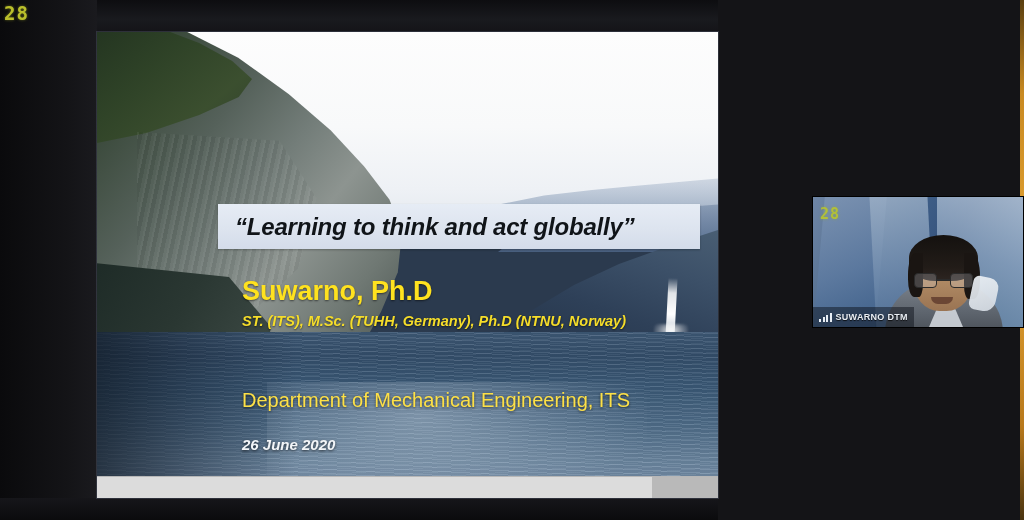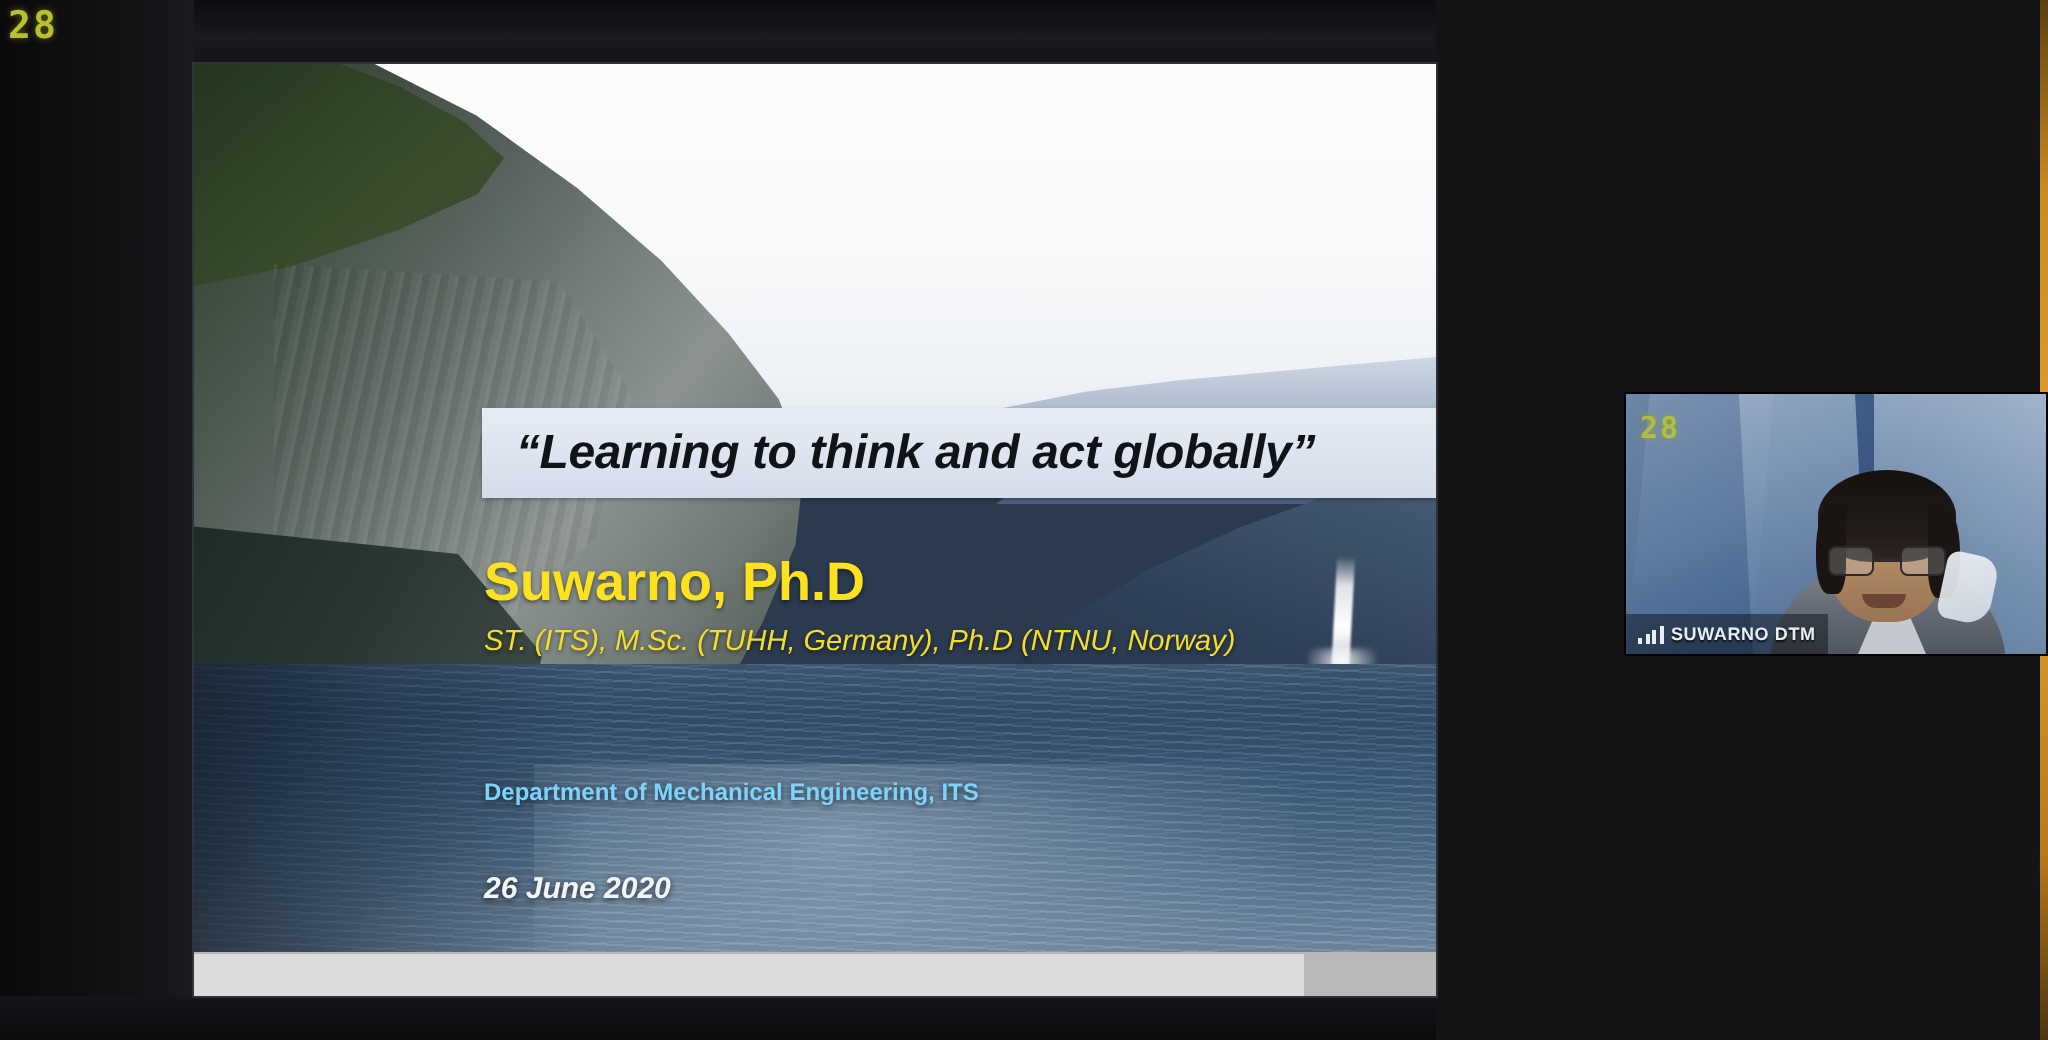--- a/index.html
+++ b/index.html
@@ -136,21 +136,21 @@
     position:absolute; left:170px; top:350px; width:380px; height:120px;
     background:radial-gradient(ellipse at 40% 30%, rgba(225,235,245,.35) 0%, rgba(225,235,245,.12) 45%, rgba(225,235,245,0) 75%);
   }
   .water-darkleft {
     position:absolute; left:0; top:300px; width:200px; height:166px;
     background:linear-gradient(90deg,rgba(16,26,38,.75) 0%,rgba(22,34,50,.45) 45%,rgba(30,44,62,0) 100%);
   }
 
   
   #quote-banner {
-    position:absolute; left:144px; top:172px;
+    position:absolute; left:121px; top:172px;
     width:482px; height:45px;
     background:linear-gradient(180deg,#e6ecf5 0%,#dde4ef 55%,#d4dcea 100%);
     display:flex; align-items:center;
     padding-left:17px;
     box-shadow:0 1px 2px rgba(0,0,0,.25);
   }
   #quote-text {
     font-size:24px; font-weight:bold; font-style:italic;
     color:#101418; letter-spacing:-.2px;
     white-space:nowrap;
@@ -160,32 +160,32 @@
 
   #presenter-name {
     left:145px; top:244px;
     font-size:27px; font-weight:bold;
     color:#ffe21f;
     text-shadow:0 1px 2px rgba(0,0,0,.5);
     text-align:right;
   }
   #presenter-creds {
     left:145px; top:281px;
-    font-size:14.5px; font-weight:normal; font-style:italic;
+    font-size:14.5px; font-weight:bold; font-style:italic;
     color:#f5dd2a;
     text-shadow:0 1px 2px rgba(0,0,0,.55);
   }
   #role-line {
     left:145px; top:331px;
     font-size:16px; color:#eef2f7;
     text-shadow:0 1px 3px rgba(0,0,0,.6);
   }
   #dept-line {
     left:145px; top:357px;
-    font-size:12px; font-weight:bold; color:#7dd3fc;
+    font-size:20px; font-weight:normal; color:#fde047;
     text-shadow:0 1px 3px rgba(0,0,0,.6);
   }
   #date-line {
     left:145px; top:404px;
     font-size:15px; font-weight:bold; font-style:italic;
     color:#f2f5f8;
     text-shadow:0 1px 3px rgba(0,0,0,.65);
   }
 
   

